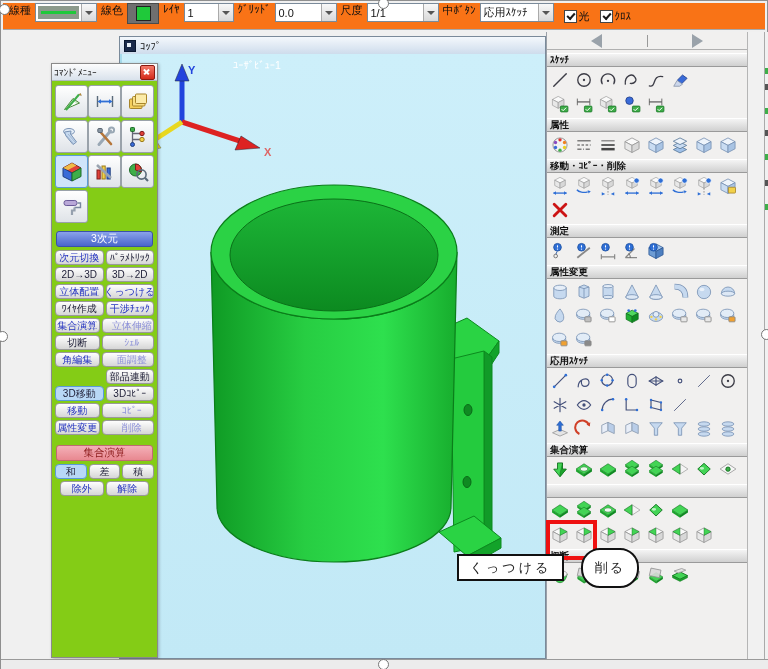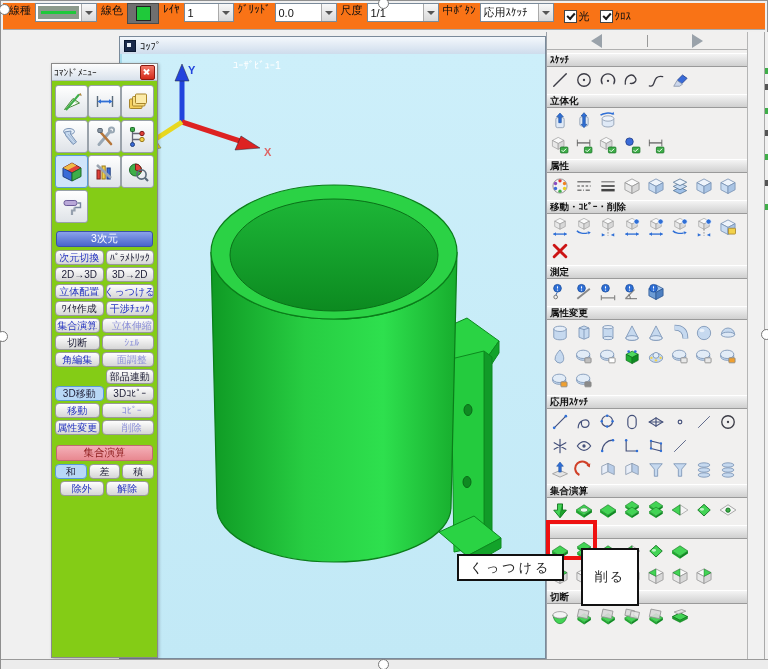--- a/index.html
+++ b/index.html
@@ -84,21 +84,21 @@
   .rightstrip .vline{position:absolute;right:5px;top:0;bottom:0;width:1px;background:#aaa;}
   .speck{position:absolute;right:1px;width:4px;height:6px;}
   .bottomstrip{position:absolute;left:0;top:658px;width:768px;height:10px;background:#ececec;
                border-top:1px solid #9a9a9a;}
 
   
   .redbox{position:absolute;border:4px solid #ee1111;z-index:25;pointer-events:none;}
   .tip{position:absolute;background:#fff;border:2px solid #111;z-index:30;display:flex;
        align-items:center;justify-content:center;font-size:13px;color:#222;box-sizing:border-box;}
   .tip1{left:457px;top:554px;width:107px;height:27px;letter-spacing:3px;}
-  .tip2{left:581px;top:548px;width:58px;height:58px;letter-spacing:2px;}
+  .tip2{left:581px;top:548px;width:58px;height:40px;letter-spacing:2px;border-radius:19px;}
   .handle{position:absolute;width:9px;height:9px;border-radius:50%;background:#fff;border:1px solid #777;z-index:40;}
 </style>
 </head>
 <body>
 
 <div class="page">
   <div class="app">
 
     <div class="topbar">
       <span class="tlabel">線種</span>
@@ -383,45 +383,20 @@
               </span>
               <span class="ric">
                 <svg viewBox="0 0 24 24" width="20" height="20">
                   <path d="M8.5 12.5l6.5-6.5 5.5 4-6.5 6.5z" fill="#3a6bd8" stroke="#23408a"></path>
                   <path d="M4.5 19.5l4-7 6.5 4.5-3.5 2.5z" fill="#ccd6ea" stroke="#8a96ac"></path>
                 </svg>
               </span>
             </div>
           </div>
           <div class="rsec">
-            <div class="rsec-h">立体化</div>
-            <div class="irow">
-              <span class="ric">
-                <svg viewBox="0 0 24 24" width="20" height="20">
-                  <rect x="7" y="8" width="10" height="12" rx="2" fill="#dfe9f6" stroke="#8a9ab0"></rect>
-                  <path d="M12 2.5l4 4.5h-2.5v7h-3V7H8z" fill="#2f6fd6" stroke="#1b4fa0" stroke-width="0.8"></path>
-                </svg>
-              </span>
-              <span class="ric">
-                <svg viewBox="0 0 24 24" width="20" height="20">
-                  <rect x="7" y="7" width="10" height="11" rx="2" fill="#dfe9f6" stroke="#8a9ab0"></rect>
-                  <path d="M12 2l3.5 4h-2v10h2L12 20l-3.5-4h2V6h-2z" fill="#2f6fd6" stroke="#1b4fa0" stroke-width="0.8"></path>
-                </svg>
-              </span>
-              <span class="ric">
-                <svg viewBox="0 0 24 24" width="20" height="20">
-                  <path d="M5 9v7a7 3.2 0 0 0 14 0V9" fill="#dfe9f6" stroke="#8a9ab0"></path>
-                  <ellipse cx="12" cy="9" rx="7" ry="3.2" fill="#eef3fa" stroke="#8a9ab0"></ellipse>
-                  <path d="M3 5a11 6 0 0 1 15-1.5" fill="none" stroke="#2f6fd6" stroke-width="1.8"></path>
-                  <path d="M18.5 1l1 3.5L16 4z" fill="#2f6fd6"></path>
-                </svg>
-              </span>
-            </div>
-          </div>
-          <div class="rsec">
             <div class="irow">
               <span class="ric">
                 <svg viewBox="0 0 24 24" width="20" height="20">
                   <g transform="scale(0.82)">
                     <path d="M12 3.5L20.5 8 12 12.5 3.5 8z" fill="#fafafa" stroke="#999"></path>
                     <path d="M3.5 8v8.5L12 21v-8.5z" fill="#e8e8e8" stroke="#999"></path>
                     <path d="M20.5 8v8.5L12 21v-8.5z" fill="#d8d8d8" stroke="#999"></path>
                   </g>
                   <rect x="12.5" y="14.5" width="9" height="7" rx="1" fill="#3fae49" stroke="#1d7a2a"></rect>
                   <path d="M14 18.2l1.8 1.8 3.6-3.6" fill="none" stroke="#fff" stroke-width="1.2"></path>

